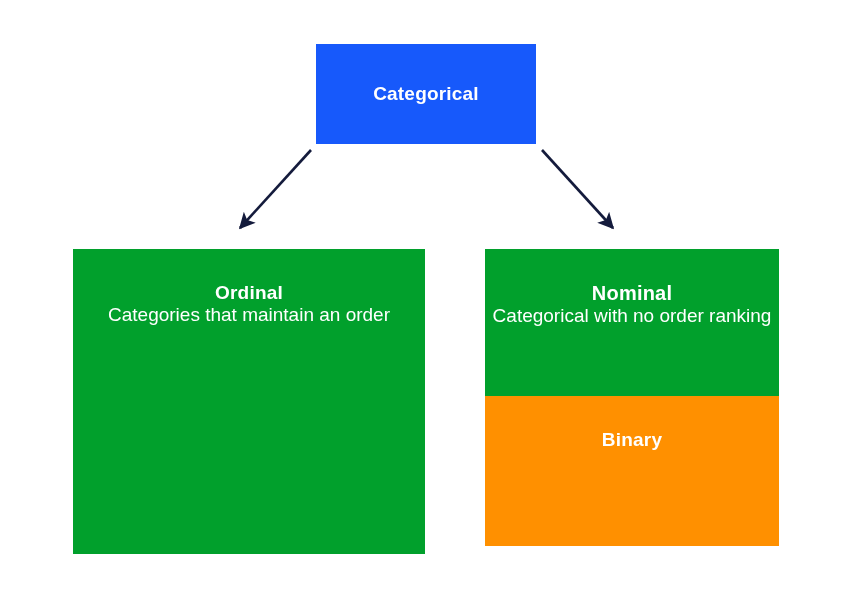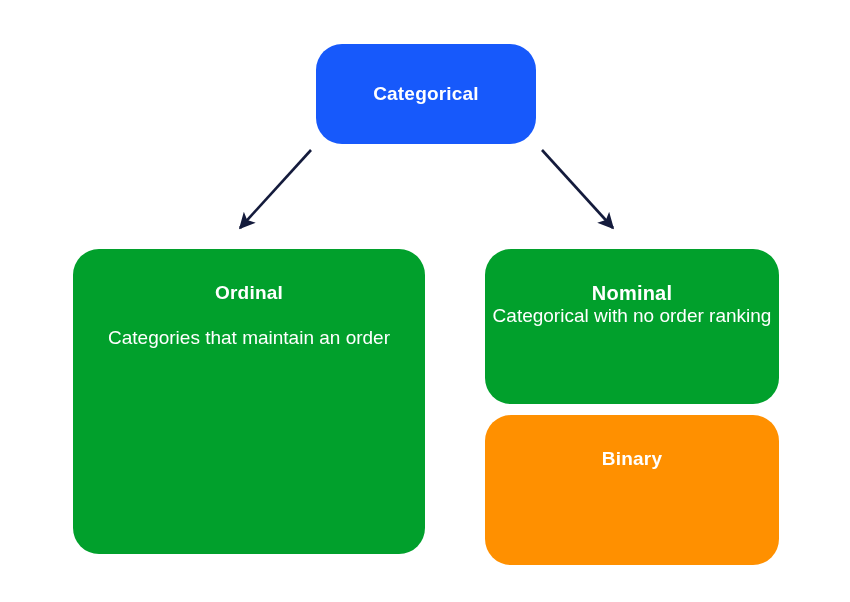--- a/index.html
+++ b/index.html
@@ -19,21 +19,20 @@
   }
   .node-box {
     position: absolute;
     box-sizing: border-box;
     display: flex;
     flex-direction: column;
     align-items: center;
     color: #ffffff;
     text-align: center;
     line-height: 1.16;
-    border-radius: 26px;
   }
   .node-title {
     font-weight: bold;
     letter-spacing: 0.2px;
   }
 
   
   #node-categorical {
     left: 316px;
     top: 44px;
@@ -50,39 +49,39 @@
   #node-ordinal {
     left: 73px;
     top: 249px;
     width: 352px;
     height: 305px;
     background: #01a02c;
     justify-content: flex-start;
     padding-top: 33px;
   }
   #node-ordinal .node-title { font-size: 19px; }
-  #node-ordinal .node-desc  { font-size: 19px; font-weight: normal; margin-top: 23px; }
+  #node-ordinal .node-desc  { font-size: 19px; font-weight: normal; }
 
   
   #node-nominal {
     left: 485px;
     top: 249px;
     width: 294px;
     height: 155px;
     background: #01a02c;
     justify-content: flex-start;
     padding-top: 33px;
   }
   #node-nominal .node-title { font-size: 20px; }
   #node-nominal .node-desc  { font-size: 19px; font-weight: normal; }
 
   
   #node-binary {
     left: 485px;
-    top: 415px;
+    top: 396px;
     width: 294px;
     height: 150px;
     background: #ff9000;
     justify-content: flex-start;
     padding-top: 33px;
   }
   #node-binary .node-title { font-size: 19px; }
   #node-binary .node-desc  { font-size: 19px; font-weight: bold; }
 
   #connector-layer {

